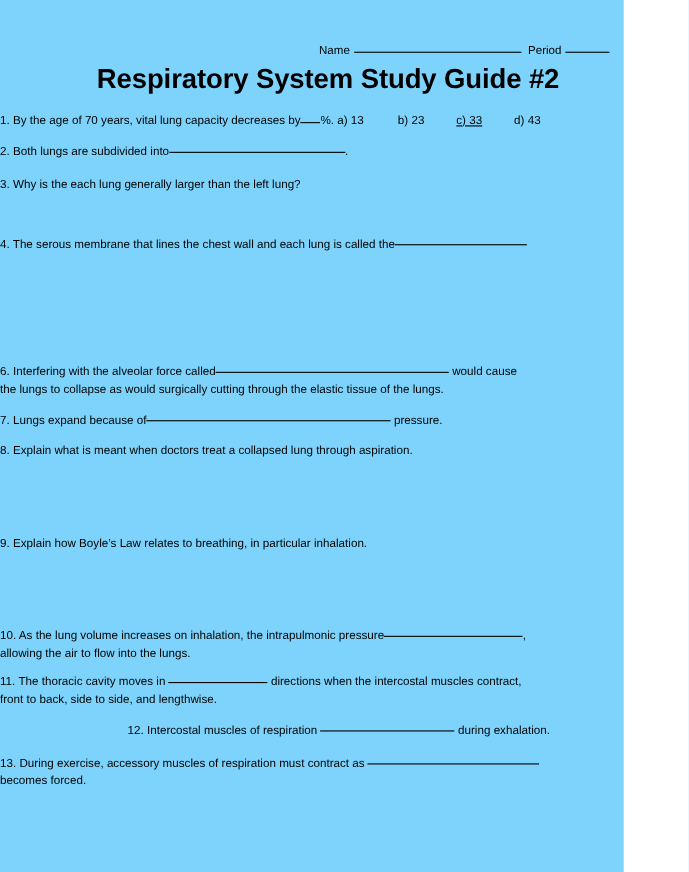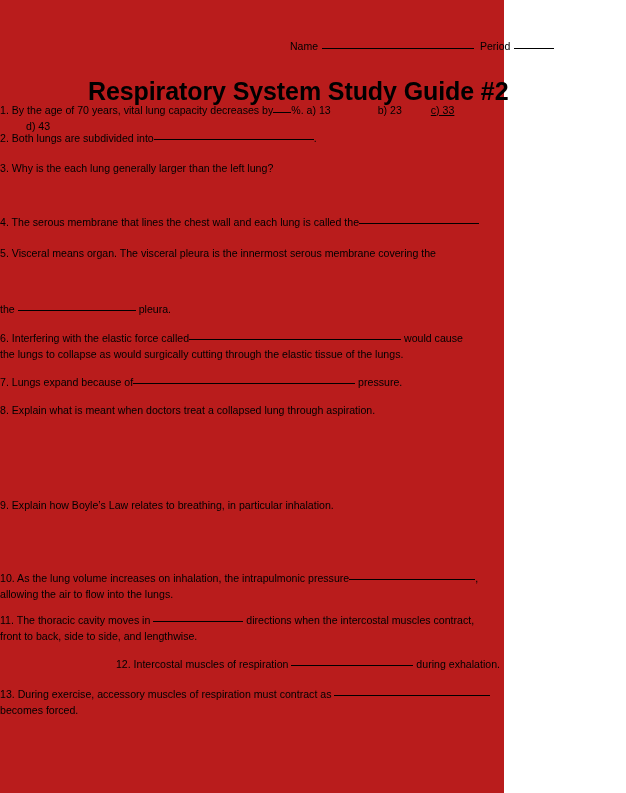--- a/index.html
+++ b/index.html
@@ -11,23 +11,23 @@
     width: 626px;
     height: 793px;
     position: relative;
     font-family: "Liberation Sans", sans-serif;
     color: #000000;
     overflow: hidden;
   }
 
   .page {
     position: relative;
-    width: 504px;
+    width: 567px;
     height: 793px;
-    background: #b91c1c;
+    background: #7dd3fc;
   }
 
   
   .header-row {
     position: absolute;
     left: 290px;
     top: 40px;
     width: 275px;
     display: flex;
     align-items: baseline;
@@ -51,21 +51,20 @@
   
   .title {
     position: absolute;
     left: 88px;
     top: 57px;
     font-size: 25px;
     font-weight: bold;
     letter-spacing: -0.1px;
     line-height: 30px;
     white-space: nowrap;
-    margin-top: 19px;
   }
 
   .q {
     position: absolute;
     left: 0;
     width: 500px;
     font-size: 10.6px;
     line-height: 15.5px;
   }
 
@@ -108,21 +107,21 @@
     <span class="rule rule-period"></span>
   </div>
 
   <div class="title">Respiratory System Study Guide #2</div>
 
   <div class="q" style="top:103px;">
     <p>
       <span>1.</span>
       <span>By the age of 70 years, vital lung capacity decreases by</span><span class="blank w-short"></span><span>%.</span>
       <span class="mc" style="">a) 13</span>
-      <span class="mc" style="margin-left:44px;">b) 23</span>
+      <span class="mc" style="margin-left:28px;">b) 23</span>
       <span class="mc" style="margin-left:26px;text-decoration:underline;">c) 33</span>
       <span class="mc" style="margin-left:26px;">d) 43</span>
     </p>
   </div>
 
   <div class="q" style="top:131px;">
     <p>
       <span>2.</span>
       <span>Both lungs are subdivided into</span><span class="blank w-q2"></span><span>.</span>
     </p>
@@ -135,59 +134,46 @@
     </p>
   </div>
 
   <div class="q" style="top:215px;">
     <p>
       <span>4.</span>
       <span>The serous membrane that lines the chest wall and each lung is called the</span><span class="blank w-q4"></span>
     </p>
   </div>
 
-  <div class="q" style="top:246px;">
-    <p>
-      <span>5.</span>
-      <span>Visceral means organ. The visceral pleura is the innermost serous membrane covering the</span>
-    </p>
-  </div>
-  <div class="q" style="top:302px;">
-    <p>
-      <span>the</span>
-      <span class="blank w-q5b"></span>
-      <span>pleura.</span>
-    </p>
-  </div>
 
   <div class="q" style="top:331px;">
     <p>
       <span>6.</span>
-      <span>Interfering with the elastic force called</span><span class="blank w-q6"></span>
+      <span>Interfering with the alveolar force called</span><span class="blank w-q6"></span>
       <span>would cause</span>
     </p>
     <p>the lungs to collapse as would surgically cutting through the elastic tissue of the lungs.</p>
   </div>
 
   <div class="q" style="top:375px;">
     <p>
       <span>7.</span>
       <span>Lungs expand because of</span><span class="blank w-q7"></span>
       <span>pressure.</span>
     </p>
   </div>
 
   <div class="q" style="top:403px;">
     <p>
       <span>8.</span>
       <span>Explain what is meant when doctors treat a collapsed lung through aspiration.</span>
     </p>
   </div>
 
-  <div class="q" style="top:498px;">
+  <div class="q" style="top:487px;">
     <p>
       <span>9.</span>
       <span>Explain how Boyle’s Law relates to breathing, in particular inhalation.</span>
     </p>
   </div>
 
   <div class="q" style="top:571px;">
     <p>
       <span>10.</span>
       <span>As the lung volume increases on inhalation, the intrapulmonic pressure</span><span class="blank w-q10"></span><span>,</span>

